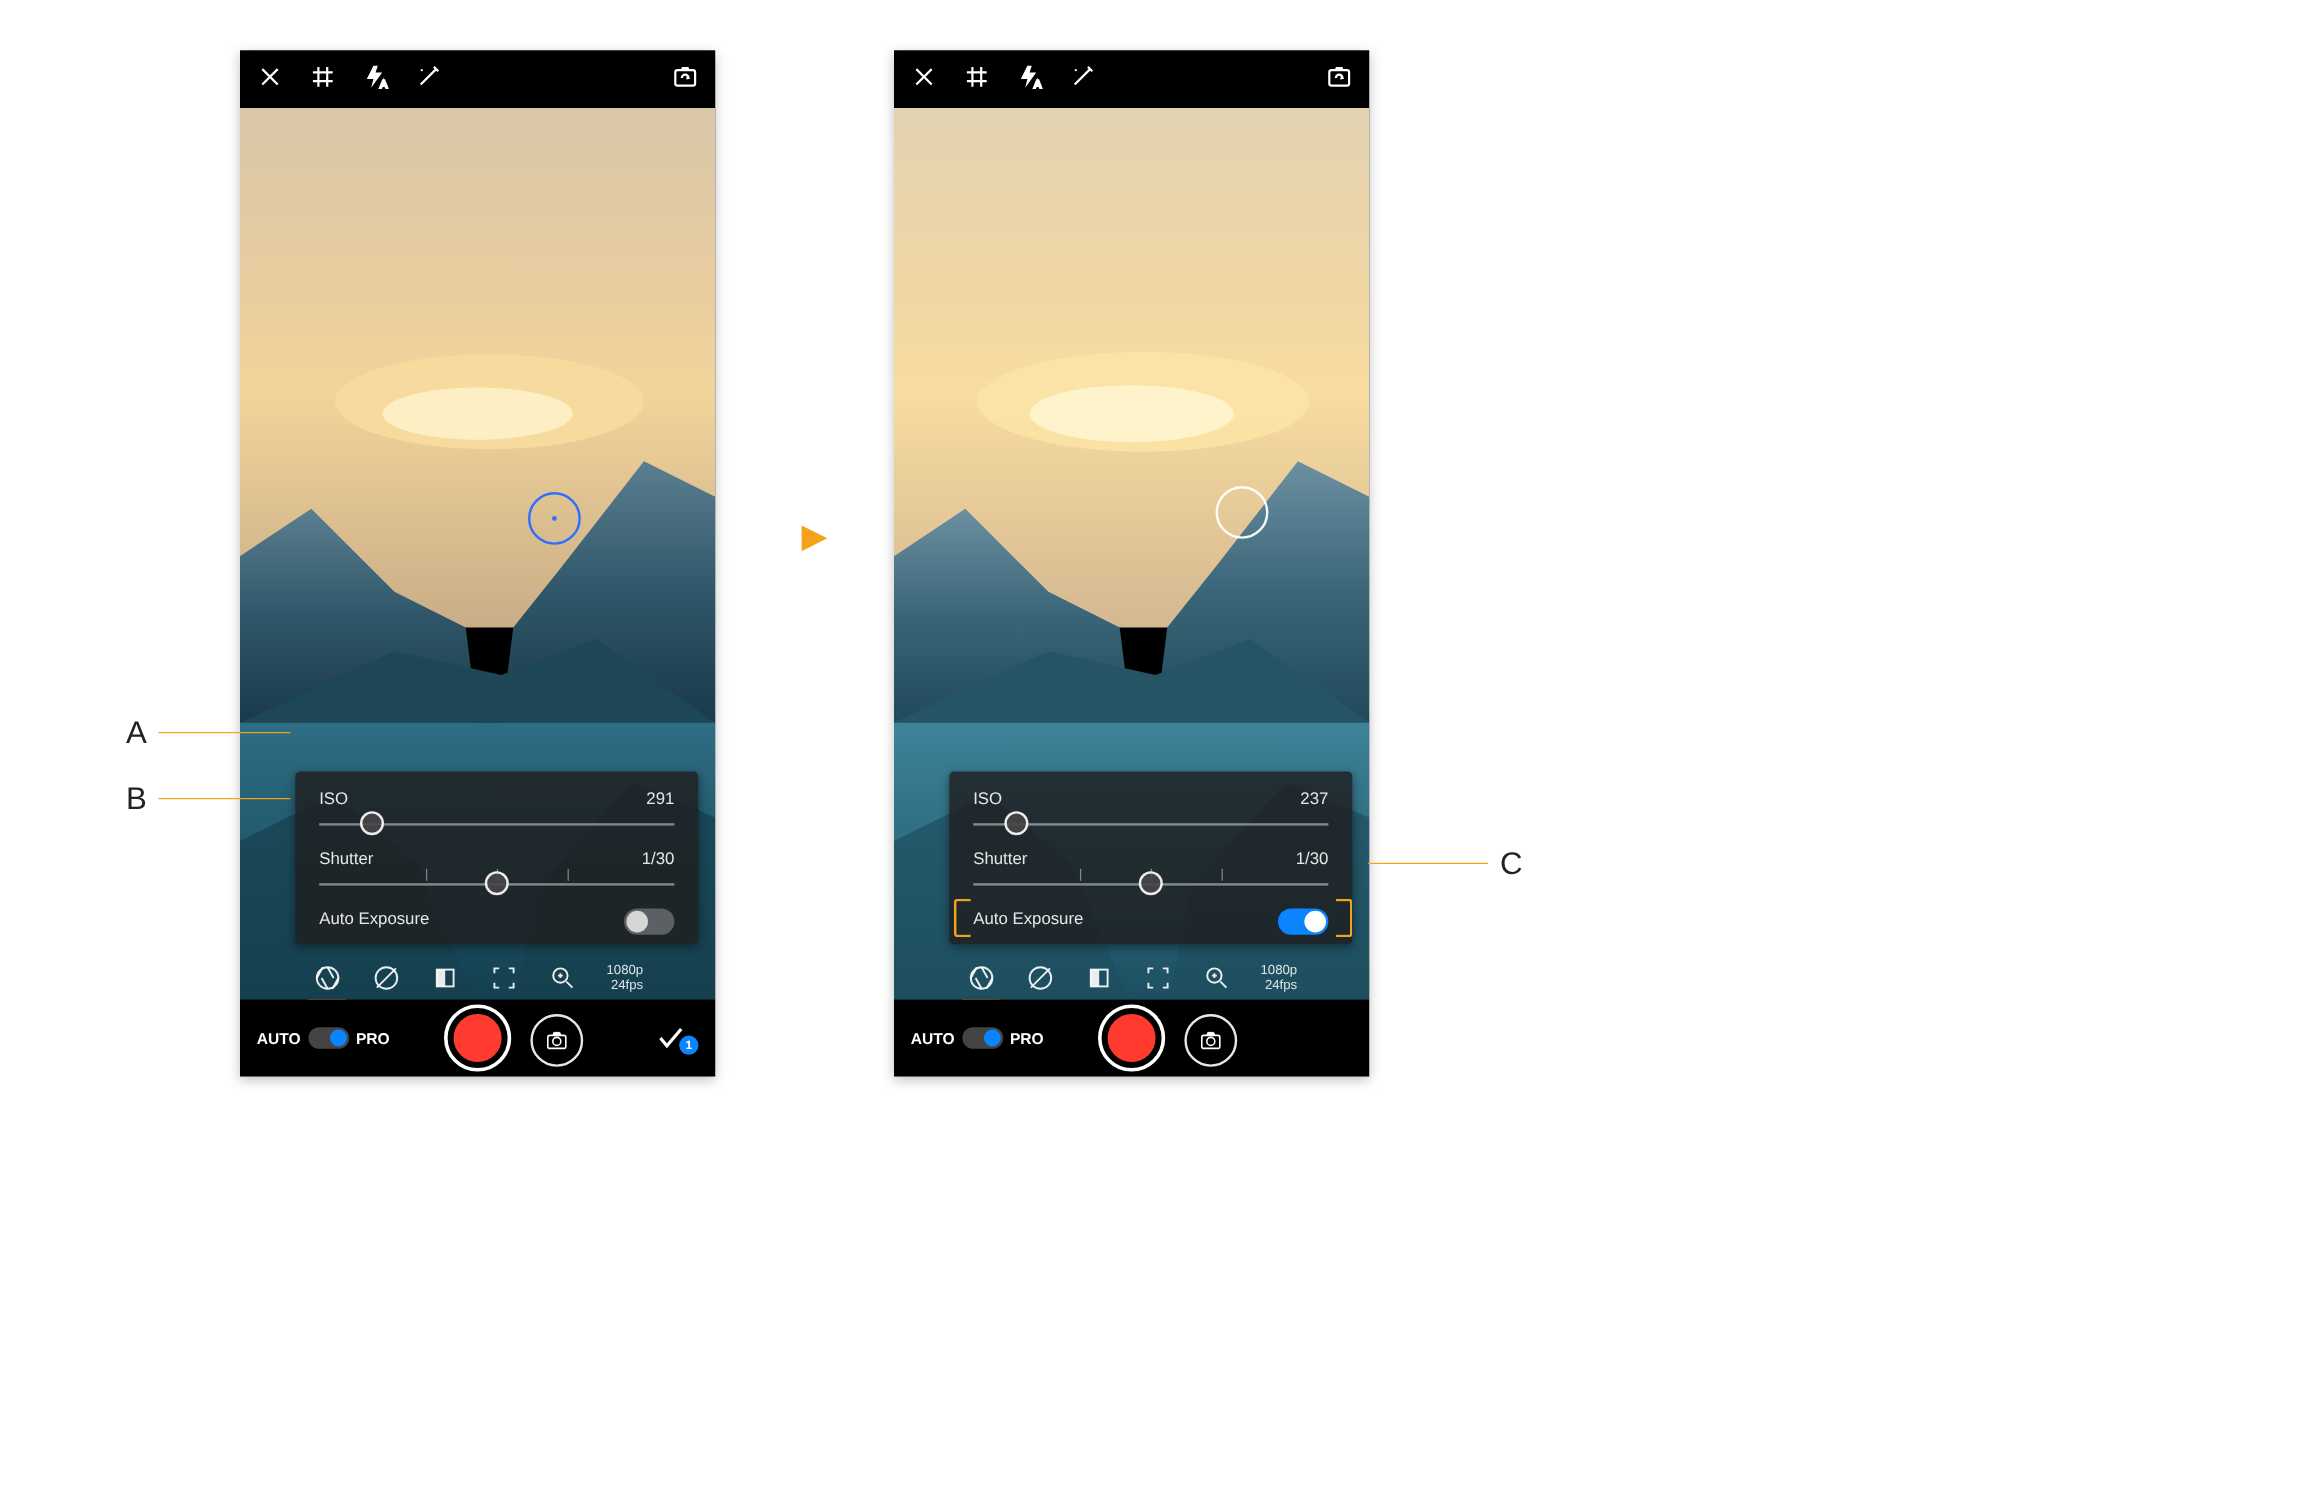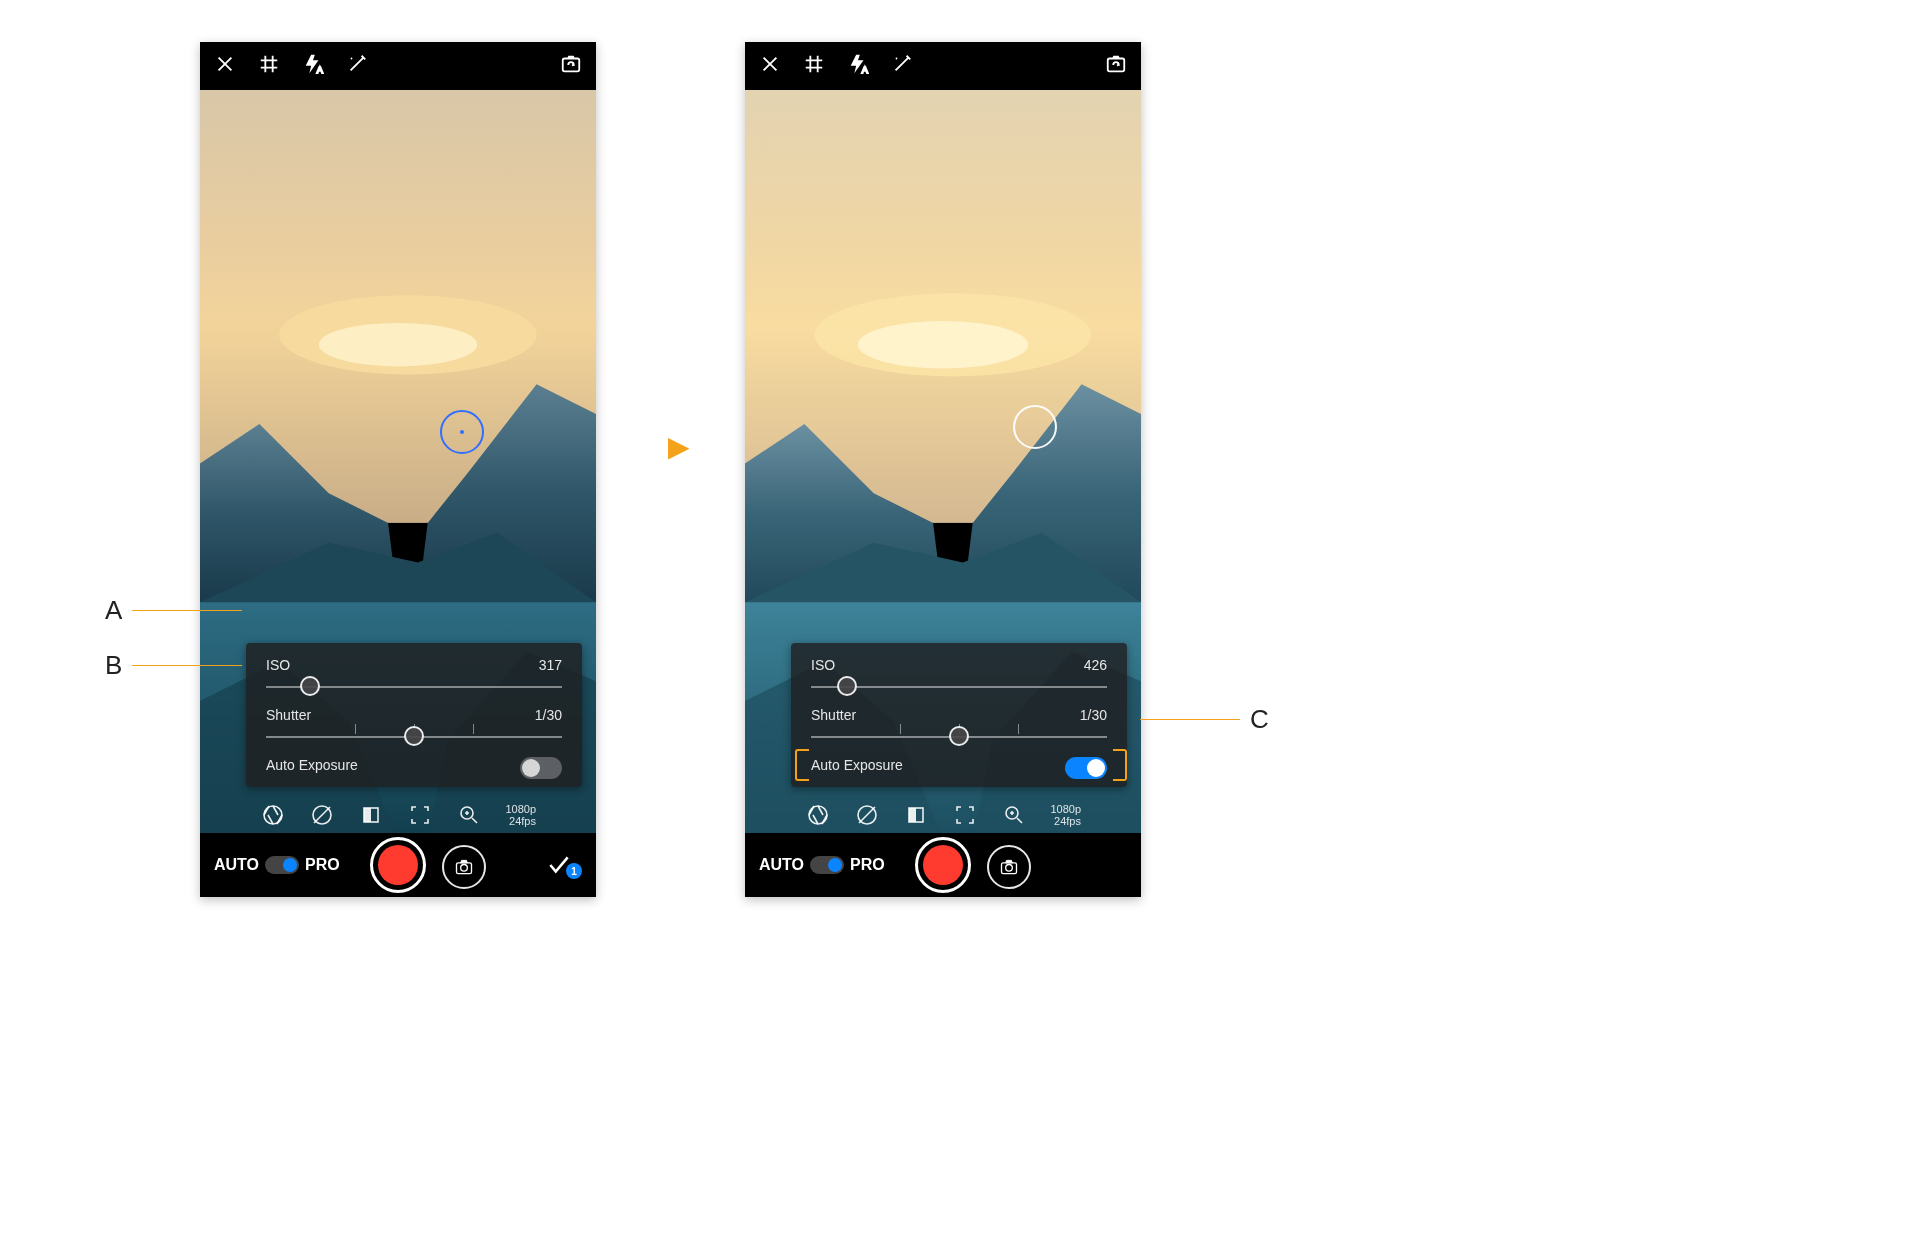--- a/index.html
+++ b/index.html
@@ -44,21 +44,21 @@
 
   
   .toolrow{position:absolute;left:0;right:0;bottom:62px;height:40px;display:flex;align-items:center;padding:0 60px 0 60px;gap:24px;}
   .toolrow .ticon{width:26px;height:26px;display:flex;align-items:center;justify-content:center;position:relative;}
   .toolrow svg{width:24px;height:24px;fill:none;stroke:rgba(255,255,255,.9);stroke-width:1.6;}
   .toolrow .ticon.sel::after{content:"";position:absolute;left:-4px;right:-4px;bottom:-8px;height:3px;background:#f5a21b;border-radius:2px;}
   .res{color:rgba(255,255,255,.85);font-size:11px;line-height:1.1;text-align:right;margin-left:auto;}
 
   
   .shutterbar{position:absolute;left:0;right:0;bottom:0;height:64px;background:#000;display:flex;align-items:center;padding:0 14px;}
-  .modewrap{display:flex;align-items:center;gap:6px;color:#fff;font-size:16px;font-weight:600;}
+  .modewrap{display:flex;align-items:center;gap:6px;color:#fff;font-size:13px;font-weight:600;}
   .modetoggle{width:34px;height:18px;border-radius:9px;background:#444;position:relative;}
   .modetoggle .k{position:absolute;width:14px;height:14px;top:2px;right:2px;border-radius:50%;background:#0b84ff;}
   .shutter{position:absolute;left:50%;top:50%;width:56px;height:56px;margin:-28px;border-radius:50%;border:3px solid #fff;box-sizing:border-box;}
   .shutter .dot{position:absolute;inset:5px;border-radius:50%;background:#ff3b30;}
   .stillbtn{position:absolute;left:50%;top:50%;width:40px;height:40px;margin:-20px 0 0 44px;border:2px solid rgba(255,255,255,.9);border-radius:50%;display:flex;align-items:center;justify-content:center;}
   .stillbtn svg{width:20px;height:20px;stroke:#fff;fill:#fff;}
   .gallery{margin-left:auto;display:flex;align-items:center;}
   .gallery .chk{width:26px;height:26px;}
   .gallery .badge{width:16px;height:16px;border-radius:50%;background:#0b84ff;color:#fff;font-size:10px;font-weight:700;display:flex;align-items:center;justify-content:center;margin-left:-6px;margin-top:12px;}
 
@@ -124,21 +124,21 @@
       <span><svg viewBox="0 0 24 24">
             <rect x="3" y="6" width="18" height="14" rx="2"></rect>
             <path d="M9 3h6l1 3H8z" fill="#fff" stroke="none"></path>
             <path d="M9 13a3 3 0 016 0M14 11l1 2-2 .5" fill="none"></path>
           </svg></span>
     </div>
 
     <div class="panel">
       <div class="row">
         <span>ISO</span>
-        <span>317</span>
+        <span>291</span>
       </div>
       <div class="slider">
         <div class="track"></div>
         <div class="thumb" style="left:15%"></div>
       </div>
       <div class="row">
         <span>Shutter</span>
         <span>1/30</span>
       </div>
       <div class="slider">
@@ -272,21 +272,21 @@
       <span><svg viewBox="0 0 24 24">
             <rect x="3" y="6" width="18" height="14" rx="2"></rect>
             <path d="M9 3h6l1 3H8z" fill="#fff" stroke="none"></path>
             <path d="M9 13a3 3 0 016 0M14 11l1 2-2 .5" fill="none"></path>
           </svg></span>
     </div>
 
     <div class="panel">
       <div class="row">
         <span>ISO</span>
-        <span>426</span>
+        <span>237</span>
       </div>
       <div class="slider">
         <div class="track"></div>
         <div class="thumb" style="left:12%"></div>
       </div>
       <div class="row">
         <span>Shutter</span>
         <span>1/30</span>
       </div>
       <div class="slider">

